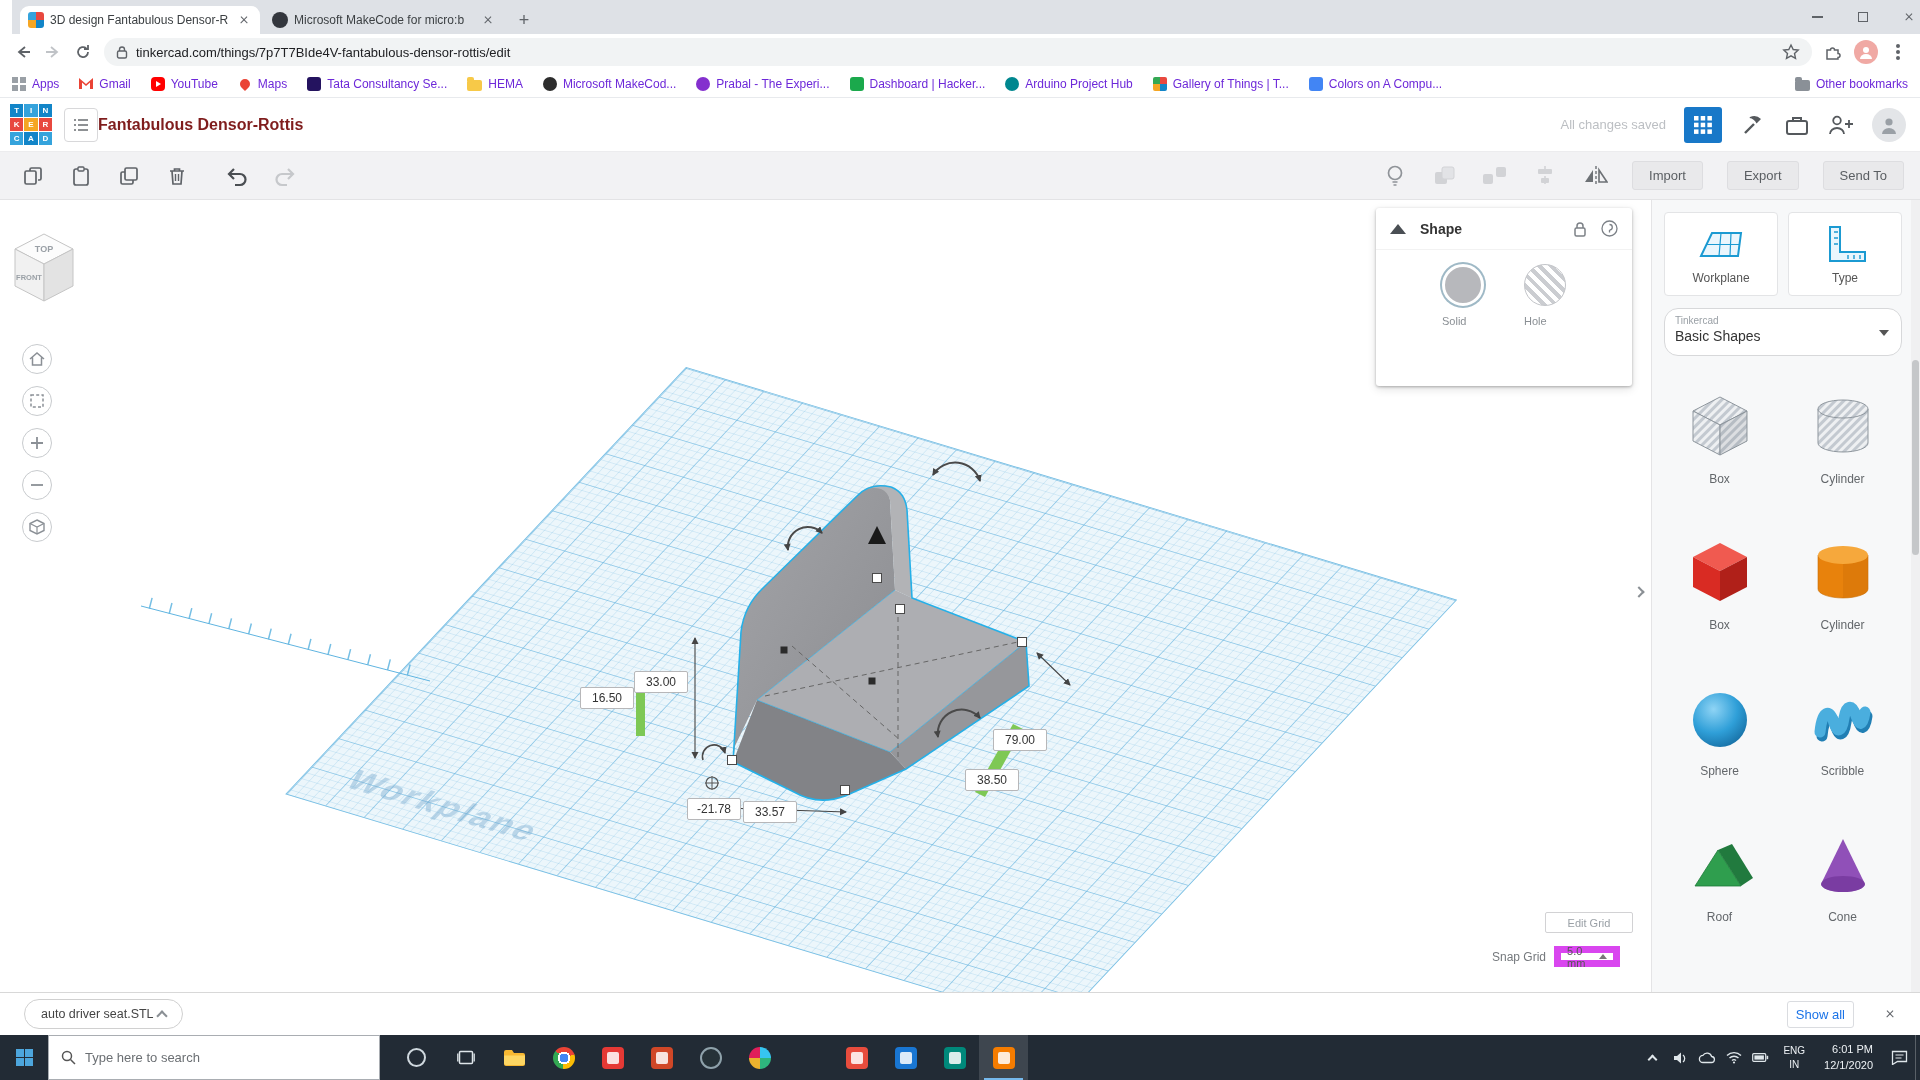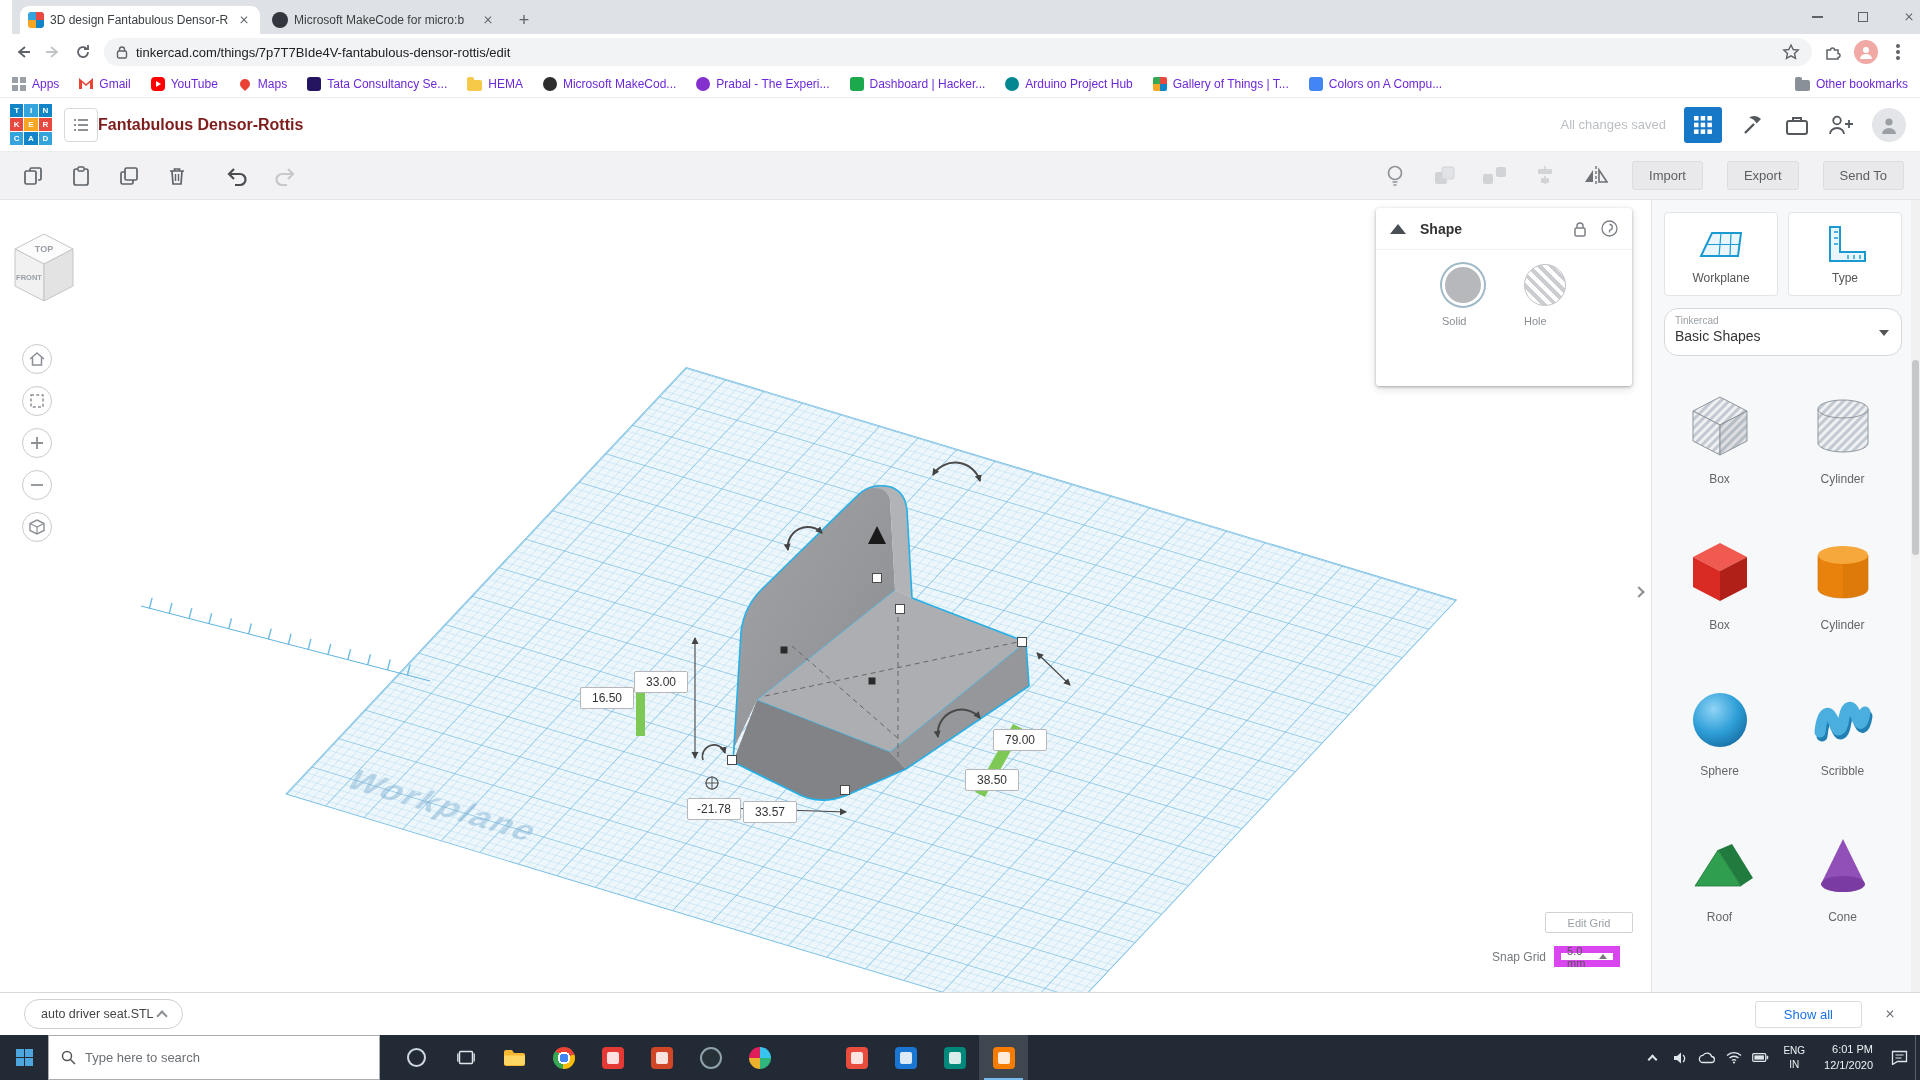--- a/index.html
+++ b/index.html
@@ -130,21 +130,21 @@
 .libdd .tri-down{position:absolute;right:12px;top:21px;}
 .shapegrid{position:absolute;left:0;top:178px;width:252px;display:grid;grid-template-columns:1fr 1fr;row-gap:52px;justify-items:center;padding:14px 0 0 6px;}
 .stile{display:flex;flex-direction:column;align-items:center;gap:10px;}
 .stile .slabel{font-size:12px;color:#63676b;}
 .sscroll{position:absolute;right:0;top:0;width:9px;height:792px;background:#f0f0f1;}
 .sscroll__thumb{position:absolute;left:1px;top:160px;width:7px;height:195px;background:#c5c7c9;border-radius:4px;}
 
 
 .dlbar{position:absolute;left:0;top:992px;width:1920px;height:43px;background:#fff;border-top:1px solid #d8d8d8;display:flex;align-items:center;}
 .dlitem{margin-left:24px;height:30px;border:1px solid #d0d0d0;border-radius:15px;display:flex;align-items:center;gap:4px;padding:0 16px;font-size:12.5px;color:#444;}
-.showall{margin-left:auto;font-size:13px;color:#1a73e8;border:1px solid #dadce0;border-radius:3px;padding:5px 28px;margin-right:20px;background:#fff;}
+.showall{margin-left:auto;font-size:13px;color:#1a73e8;border:1px solid #dadce0;border-radius:3px;padding:5px 8px;margin-right:28px;background:#fff;}
 .dlclose{margin-right:22px;}
 
 
 .taskbar{position:absolute;left:0;top:1035px;width:1920px;height:45px;background:#222b35;display:flex;align-items:stretch;}
 .tb-start{width:48px;display:flex;align-items:center;justify-content:center;}
 .tb-search{width:332px;background:#fff;border:1px solid #a9adb2;display:flex;align-items:center;gap:9px;padding:0 12px;}
 .tb-search span{font-size:13px;color:#6b6f73;}
 .tb-icons{display:flex;align-items:stretch;margin-left:12px;}
 .tb-icons--g2{margin-left:48px;}
 .tb-app{width:49px;display:flex;align-items:center;justify-content:center;position:relative;}

